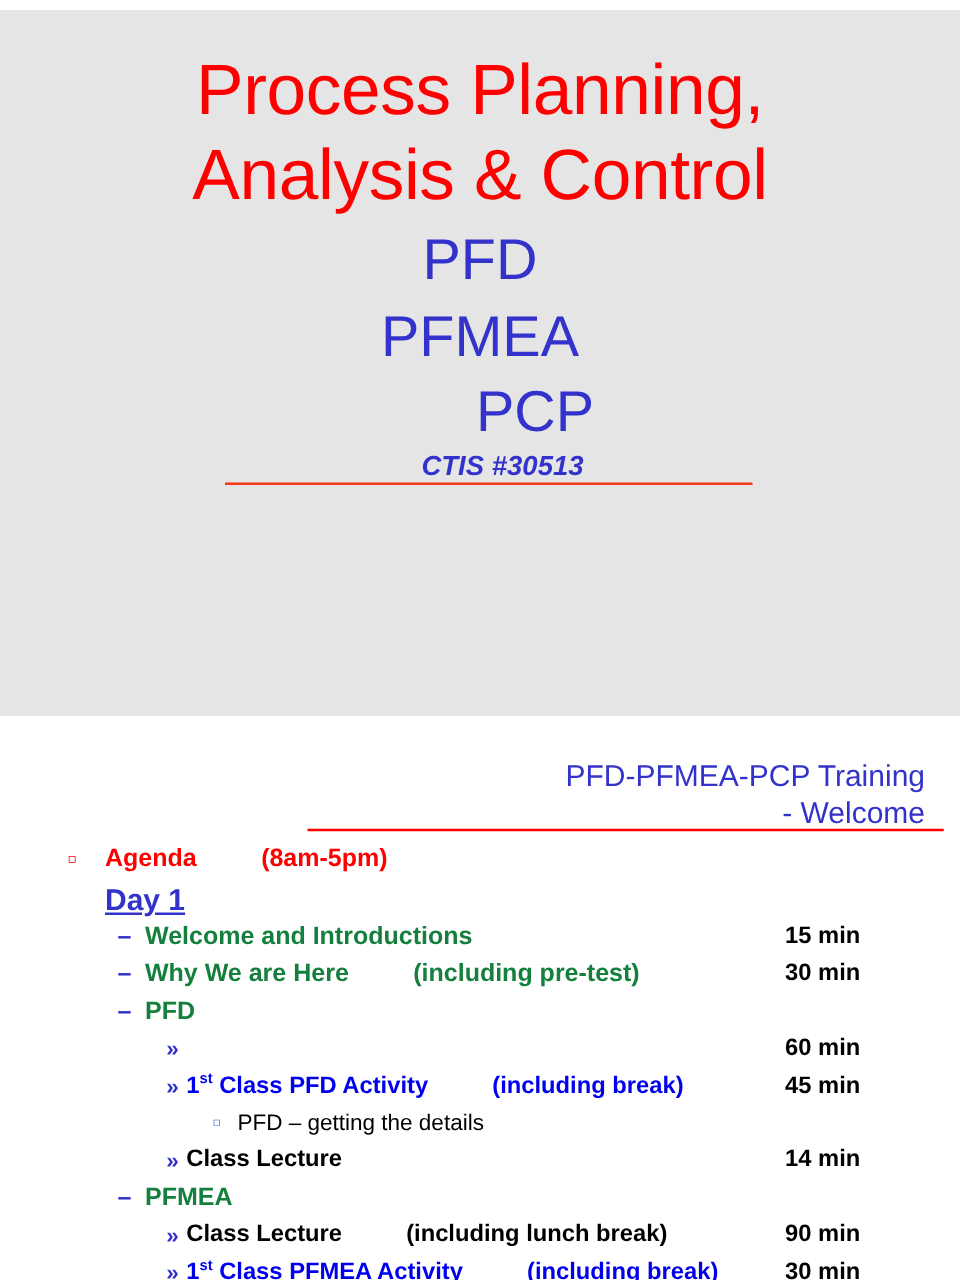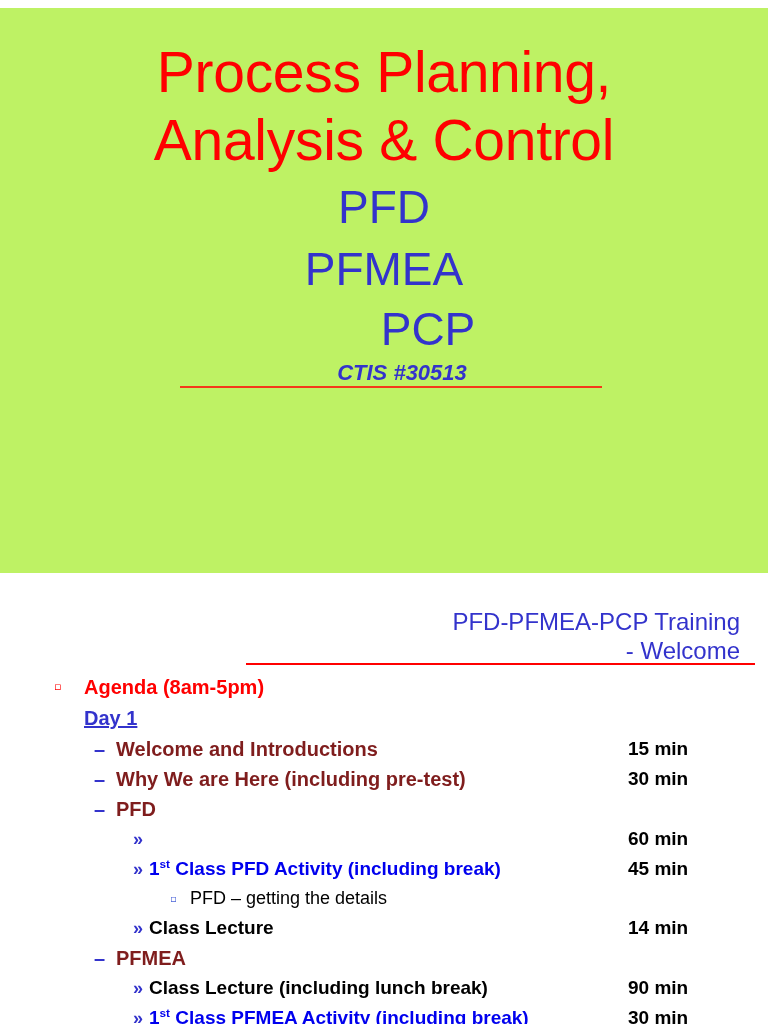--- a/index.html
+++ b/index.html
@@ -15,21 +15,21 @@
     -webkit-font-smoothing: antialiased;
   }
 
   
   .slide-title {
     position: absolute;
     left: 0;
     top: 8px;
     width: 768px;
     height: 565px;
-    background: #bef264;
+    background: #e5e5e5;
     overflow: hidden;
   }
   .title-main {
     position: absolute;
     left: 0;
     top: 30px;
     width: 768px;
     text-align: center;
     color: #ff0000;
     font-size: 57px;
@@ -145,36 +145,36 @@
     color: #ff0000;
     font-size: 20px;
     font-weight: bold;
   }
 
   
   .lvday { height: 31px; }
   .lvday .label {
     left: 84px; top: 0;
     color: #3333cc;
-    font-size: 20px;
+    font-size: 24px;
     font-weight: bold;
     text-decoration: underline;
   }
 
   
   .lv2 { height: 30px; }
   .lv2 .bullet {
     left: 94px; top: 0;
     color: #3333cc;
     font-size: 20px;
     font-weight: bold;
   }
   .lv2 .label {
     left: 116px; top: 0;
-    color: #7f1d1d;
+    color: #15803d;
     font-size: 20px;
     font-weight: bold;
   }
 
   
   .lv3 { height: 30px; }
   .lv3 .bullet {
     left: 133px; top: 1px;
     color: #3333cc;
     font-size: 18px;
@@ -195,21 +195,21 @@
     color: #4a63d8;
     font-size: 10px;
     font-family: "DejaVu Sans", sans-serif;
   }
   .lv4 .label {
     left: 190px; top: 0;
     color: #000000;
     font-size: 18px;
     font-weight: normal;
   }
-  .note { font-weight: bold; }
+  .note { font-weight: bold; margin-left: 46px; }
   sup { font-size: 0.62em; vertical-align: super; line-height: 0; }
 </style>
 </head>
 <body>
 
 <div class="slide-title">
 
   <div class="title-main">
     <div>Process Planning,</div>
     <div>Analysis &amp; Control</div>

